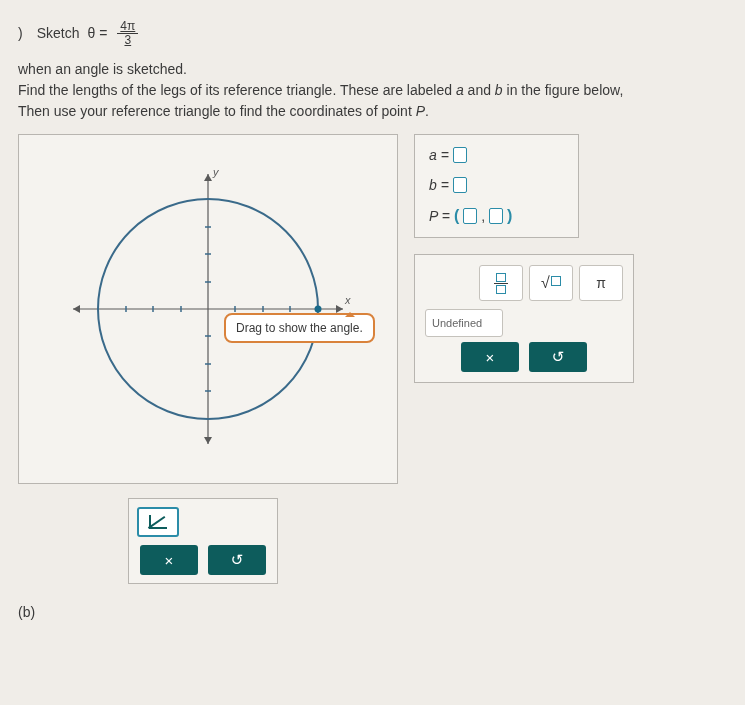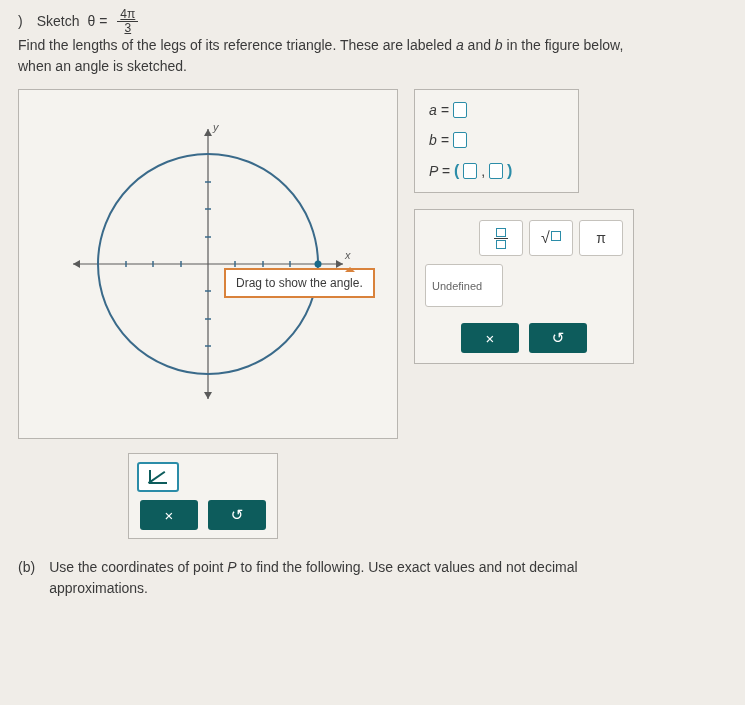--- a/index.html
+++ b/index.html
@@ -23,21 +23,21 @@
       gap: 8px;
     }
     .part-label { margin-right: 6px; }
     .frac {
       display: inline-flex;
       flex-direction: column;
       align-items: center;
       font-size: 12px;
       line-height: 1.1;
       vertical-align: middle;
-      margin: 0 2px;
+      margin: 12px 2px;
       text-decoration: underline;
     }
     .frac .num { border-bottom: 1px solid #3a3a3a; padding: 0 3px; }
     .frac .den { padding: 0 3px; }
     .italic { font-style: italic; }
     .problem-body { display: flex; gap: 16px; }
     .circle-panel {
       width: 380px;
       height: 350px;
       border: 1px solid #b8b5b0;
@@ -47,21 +47,21 @@
       align-items: center;
       justify-content: center;
     }
     .circle-svg { width: 290px; height: 290px; }
     .drag-tooltip {
       position: absolute;
       top: 178px;
       left: 205px;
       background: #fff;
       border: 2px solid #d9823b;
-      border-radius: 0;
+      border-radius: 8px;
       padding: 6px 10px;
       font-size: 12px;
       color: #3a3a3a;
     }
     .drag-tooltip::before {
       content: '';
       position: absolute;
       top: -8px;
       right: 18px;
       border: 5px solid transparent;
@@ -116,30 +116,30 @@
       align-items: center;
       font-size: 9px;
       line-height: 1;
     }
     .key-frac .kbox { width: 10px; height: 9px; border: 1px solid #2b8ca8; margin: 1px 0; }
     .key-frac .kline { width: 14px; height: 1px; background: #3a3a3a; }
     .sqrt-sym { font-size: 16px; position: relative; }
     .sqrt-box { display: inline-block; width: 10px; height: 10px; border: 1px solid #2b8ca8; margin-left: 1px; vertical-align: 2px; }
     .undefined-btn {
       width: 78px;
-      height: 43px;
+      height: 28px;
       background: #fff;
       border: 1px solid #c5c2bc;
       border-radius: 3px;
       font-size: 11px;
       color: #666;
       display: flex;
       align-items: center;
       padding-left: 6px;
-      margin-bottom: 16px;
+      margin-bottom: 5px;
       cursor: pointer;
     }
     .action-row { display: flex; gap: 10px; justify-content: center; }
     .action-btn {
       width: 58px;
       height: 30px;
       background: #0d5c5c;
       border: none;
       border-radius: 3px;
       color: #fff;
@@ -200,28 +200,32 @@
 <div class="problem-header">
   <div class="row1">
     <span class="part-label">)</span>
     <span>Sketch</span>
     <span>θ =</span>
     <span class="frac">
       <span class="num">4π</span>
       <span class="den">3</span>
     </span>
   </div>
+  <div>when an angle is sketched.</div>
   <div>
     <span>Find the lengths of the legs of its reference triangle. These are labeled</span>
     <span class="italic">a</span>
     <span>and</span>
     <span class="italic">b</span>
     <span>in the figure below,</span>
   </div>
-  <div>when an angle is sketched.</div>
+  <div>
+    <span>Then use your reference triangle to find the coordinates of point</span>
+    <span class="italic">P</span><span>.</span>
+  </div>
 </div>
 
 <div class="problem-body">
   <div>
     <div class="circle-panel">
       <svg class="circle-svg" viewBox="0 0 290 290">
         <line x1="10" y1="145" x2="280" y2="145" stroke="#5a5a5a" stroke-width="1.2"></line>
         <line x1="145" y1="10" x2="145" y2="280" stroke="#5a5a5a" stroke-width="1.2"></line>
         <polygon points="280,145 273,141 273,149" fill="#5a5a5a"></polygon>
         <polygon points="10,145 17,141 17,149" fill="#5a5a5a"></polygon>
@@ -298,19 +302,13 @@
       <div class="action-row">
         <button class="action-btn">×</button>
         <button class="action-btn">↺</button>
       </div>
     </div>
   </div>
 </div>
 
 <div class="part-b">
   <span class="part-b-label">(b)</span>
-  <span>
-    <span>Use the coordinates of point</span>
-    <span class="italic">P</span>
-    <span>to find the following. Use exact values and not decimal</span><br>
-    <span>approximations.</span>
-  </span>
 </div>
 
 </body></html>

